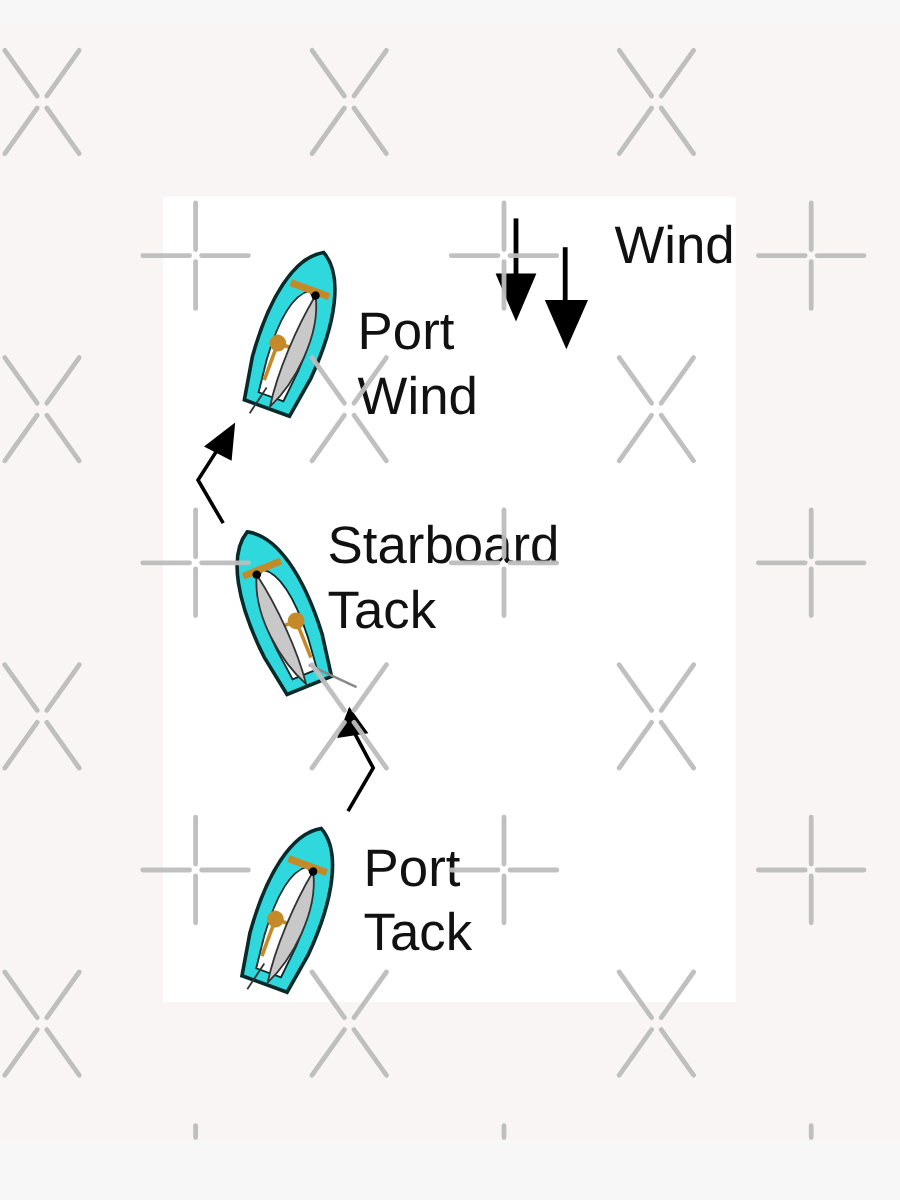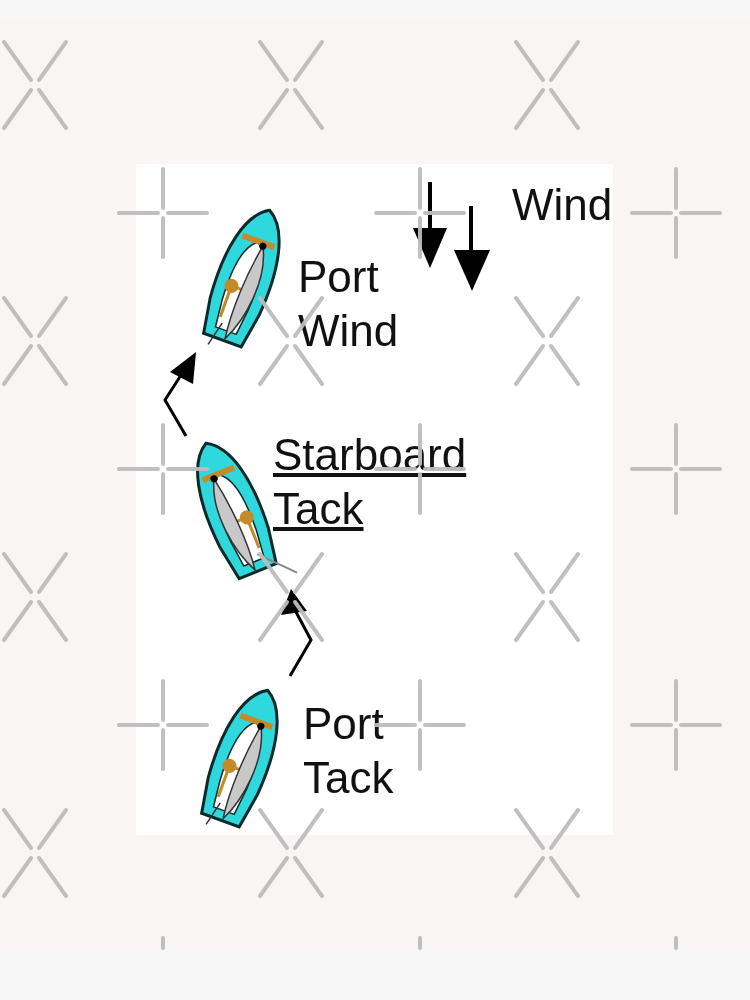--- a/index.html
+++ b/index.html
@@ -81,21 +81,21 @@
     <line x1="430" y1="182" x2="430" y2="232" stroke="#000" stroke-width="4"></line>
     <polygon points="413,228 447,228 430,268" fill="#000"></polygon>
     <line x1="471" y1="206" x2="471" y2="252" stroke="#000" stroke-width="4"></line>
     <polygon points="454,250 490,250 472,291" fill="#000"></polygon>
   </g>
 </svg>
 
 <div class="label" style="left:488px; top:178px;margin-left:24px;">Wind</div>
 <div class="label" style="left:298px; top:250px;">Port
 Wind</div>
-<div class="label" style="left:273px; top:428px;text-decoration:underline;">Starboard
+<div class="label" style="left:273px; top:428px;">Starboard
 Tack</div>
 <div class="label" style="left:303px; top:697px;">Port
 Tack</div>
 
 <svg class="layer" width="750" height="1000" stroke="#bdbdbd" stroke-width="4" stroke-linecap="round" fill="none" style="opacity:0.95">
 
   <g>
     <g transform="translate(35,85)">
         <path d="M-31,-43 L-4,-5 M31,-43 L4,-5 M-31,43 L-4,5 M31,43 L4,5"></path>
       </g>

